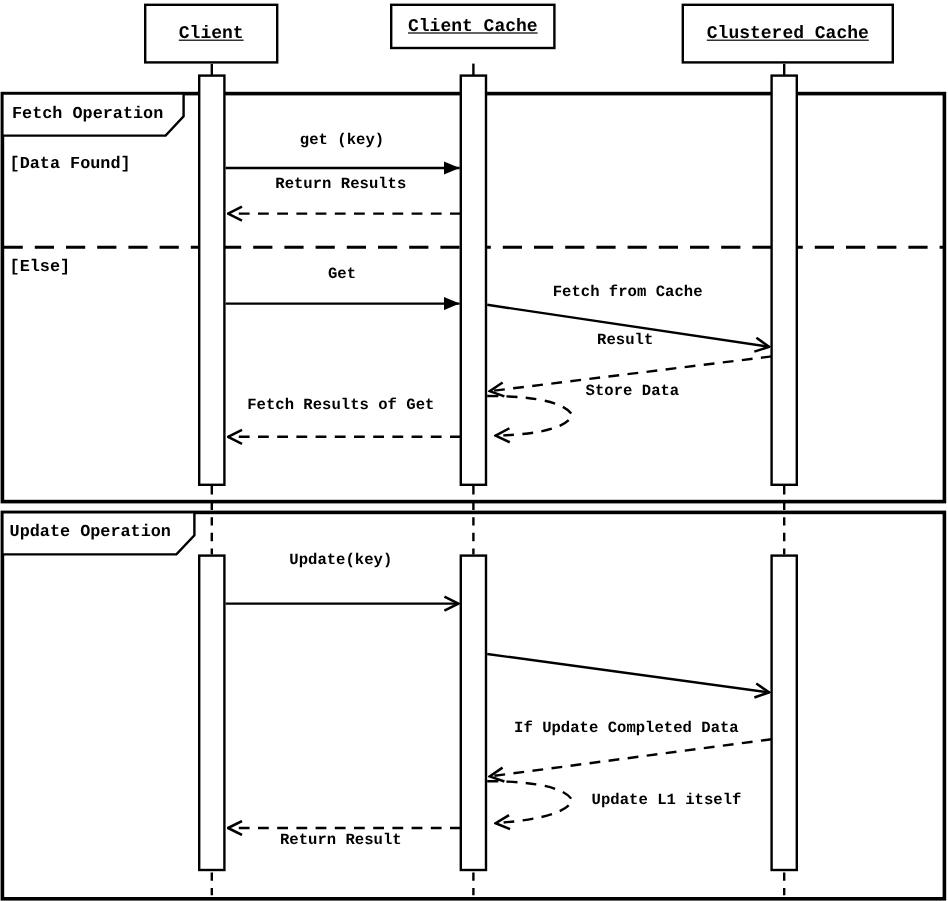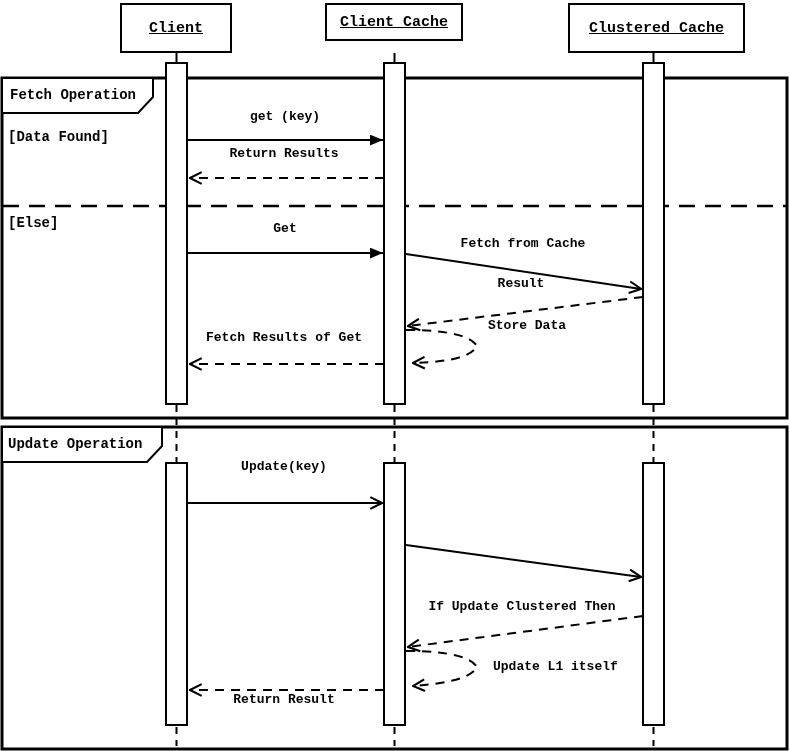--- a/index.html
+++ b/index.html
@@ -95,17 +95,17 @@
 
   <div class="lbl c" style="left:285px;top:110px;">get (key)</div>
   <div class="lbl c" style="left:284px;top:147px;text-align:right;">Return Results</div>
   <div class="lbl c" style="left:285px;top:222px;">Get</div>
   <div class="lbl c" style="left:523px;top:237px;">Fetch from Cache</div>
   <div class="lbl c" style="left:521px;top:277px;">Result</div>
   <div class="lbl" style="left:488px;top:319px;">Store Data</div>
   <div class="lbl c" style="left:284px;top:331px;">Fetch Results of Get</div>
 
   <div class="lbl c" style="left:284px;top:460px;">Update(key)</div>
-  <div class="lbl c" style="left:522px;top:600px;">If Update Clustered Then</div>
+  <div class="lbl c" style="left:522px;top:600px;">If Update Completed Data</div>
   <div class="lbl" style="left:493px;top:660px;">Update L1 itself</div>
   <div class="lbl c" style="left:284px;top:657px;margin-top:36px;">Return Result</div>
 
 </div>
 
 </body></html>

